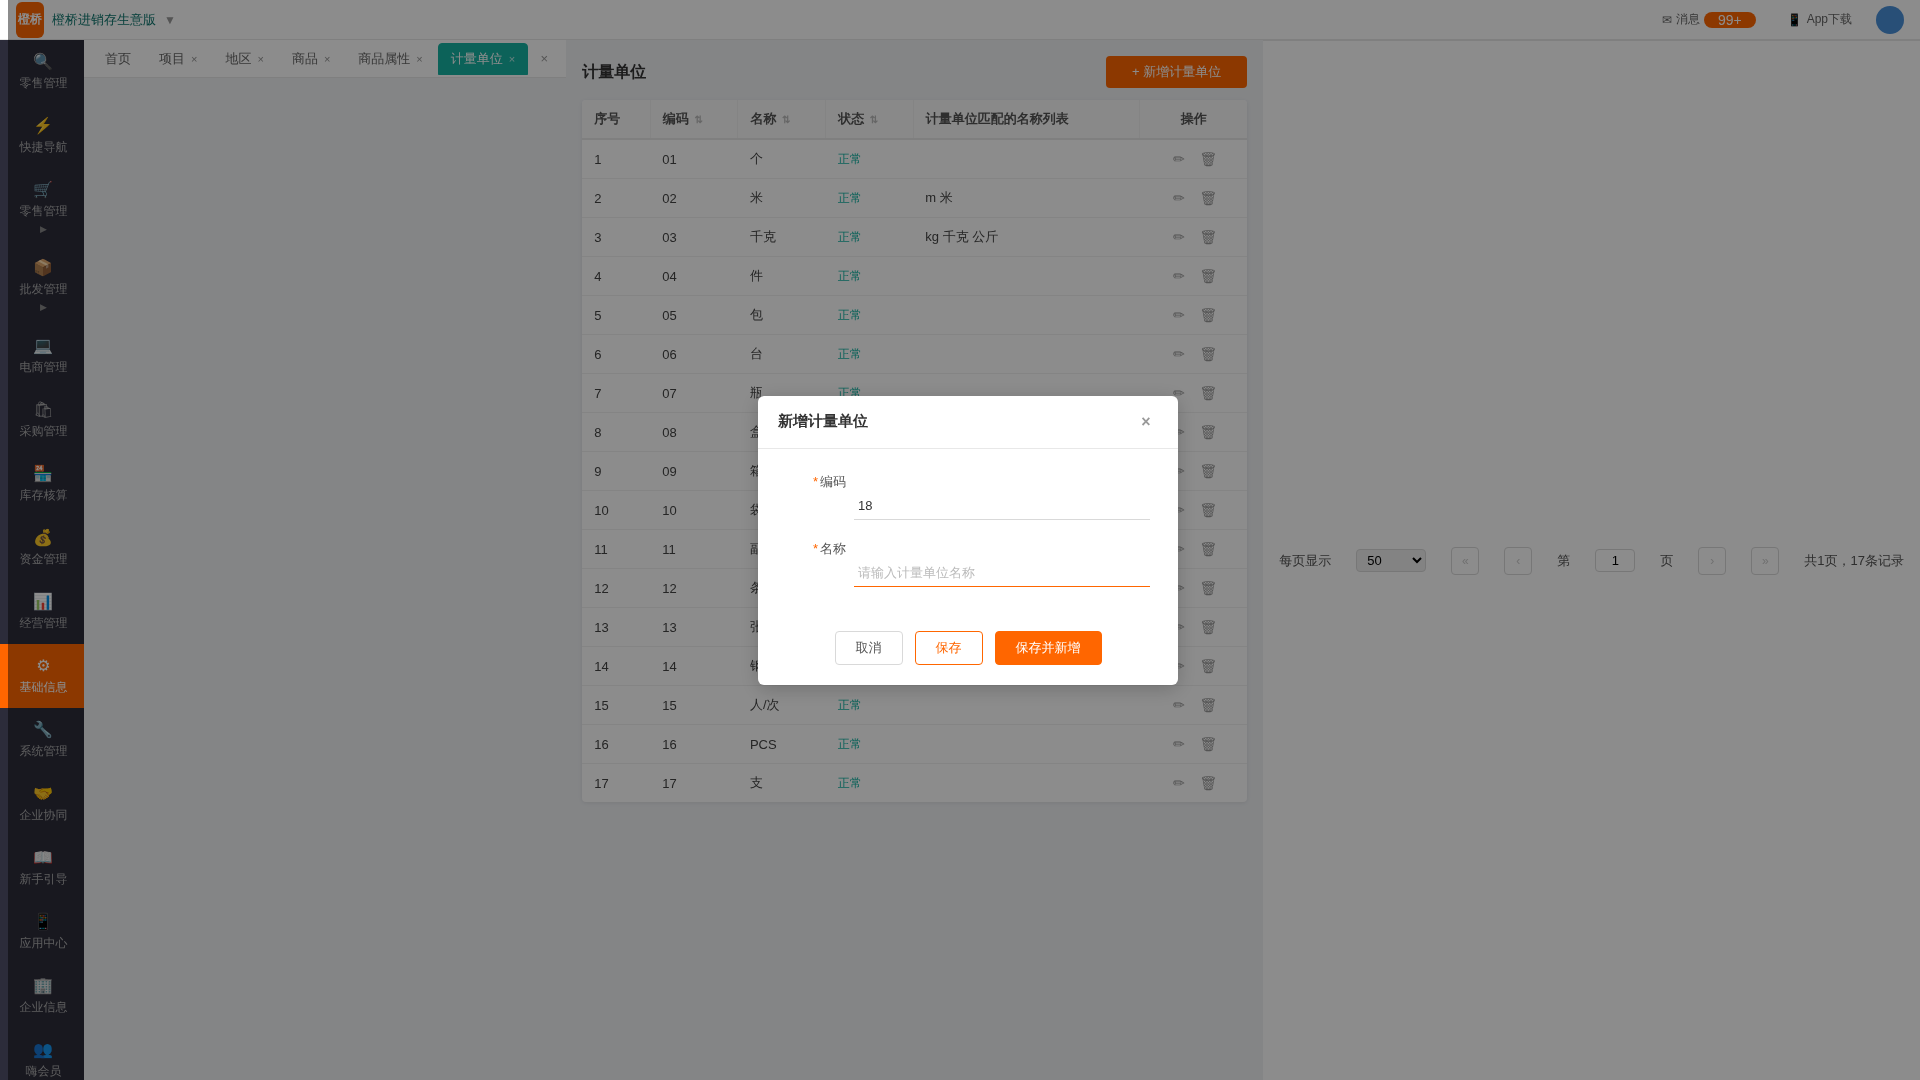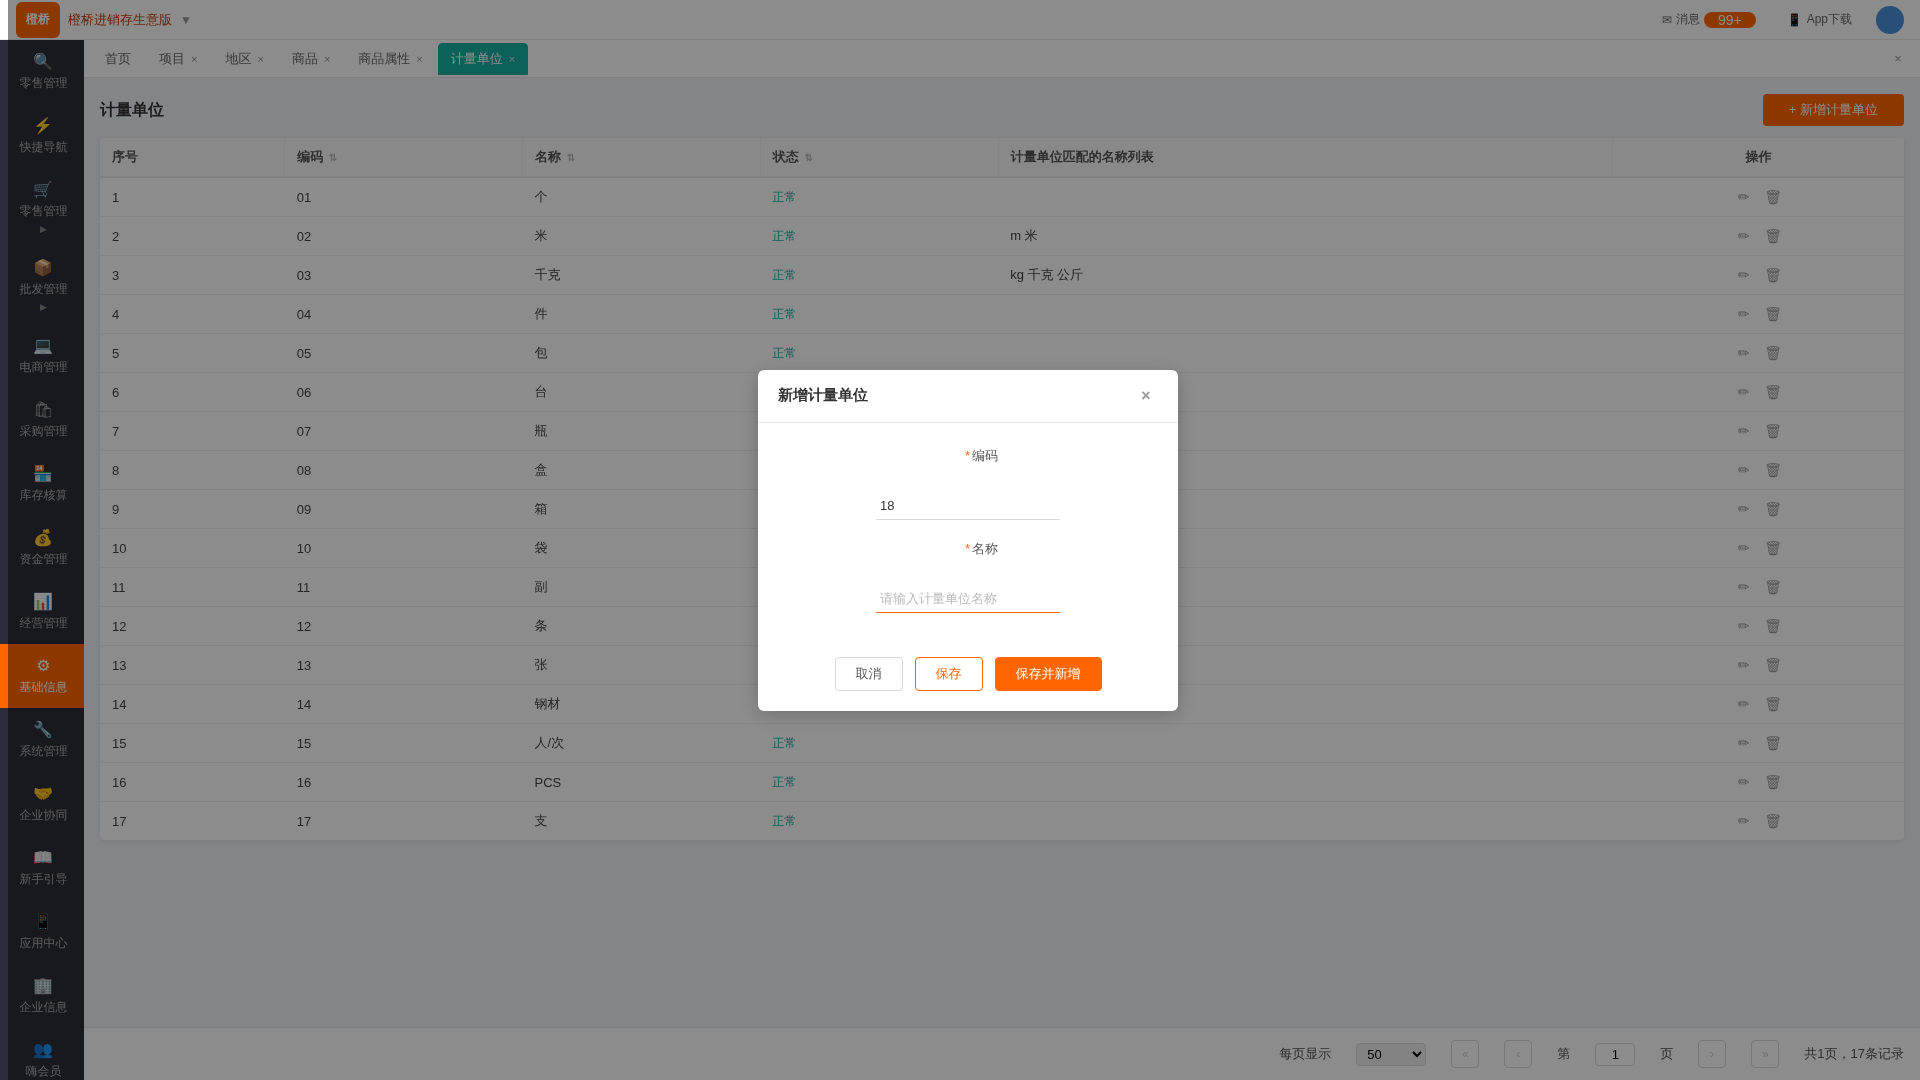--- a/index.html
+++ b/index.html
@@ -15,32 +15,32 @@
       padding: 0 16px;
       justify-content: space-between;
       flex-shrink: 0;
     }
     .logo-area {
       display: flex;
       align-items: center;
       gap: 8px;
     }
     .logo-icon {
-      width: 44px;
+      width: 28px;
       height: 36px;
       background: #f60;
       border-radius: 6px;
       display: flex;
       align-items: center;
       justify-content: center;
       color: #fff;
       font-size: 12px;
       font-weight: bold;
     }
-    .logo-text { font-size: 13px; color: #c2410c; }
+    .logo-text { font-size: 13px; color: #0f766e; }
     .header-right {
       display: flex;
       align-items: center;
       gap: 16px;
     }
     .header-btn {
       display: flex;
       align-items: center;
       gap: 4px;
       font-size: 12px;
@@ -94,21 +94,21 @@
       border-left: 3px solid transparent;
       text-align: center;
     }
     .sidebar-item.active { color: #fff; background: #f60; border-left-color: #f60; }
     .sidebar-item .icon { font-size: 16px; }
 
     
     .content-area {
       flex: 1;
       display: flex;
-      flex-direction: column;
+      flex-direction: row;
       overflow: hidden;
     }
 
     
     .tab-bar {
       height: 38px;
       background: #fff;
       border-bottom: 1px solid #e8e8e8;
       display: flex;
       align-items: center;
@@ -314,24 +314,23 @@
       cursor: pointer;
       color: #999;
       font-size: 16px;
       border-radius: 4px;
     }
     .modal-body {
       padding: 24px 28px 16px;
     }
     .form-row {
       display: flex;
-      align-items: center;
+      align-items: flex-start;
       margin-bottom: 20px;
       gap: 8px;
-      flex-direction: column;
     }
     .form-label {
       width: 60px;
       text-align: right;
       font-size: 13px;
       color: #555;
       flex-shrink: 0;
     }
     .required-star {
       color: #f60;

